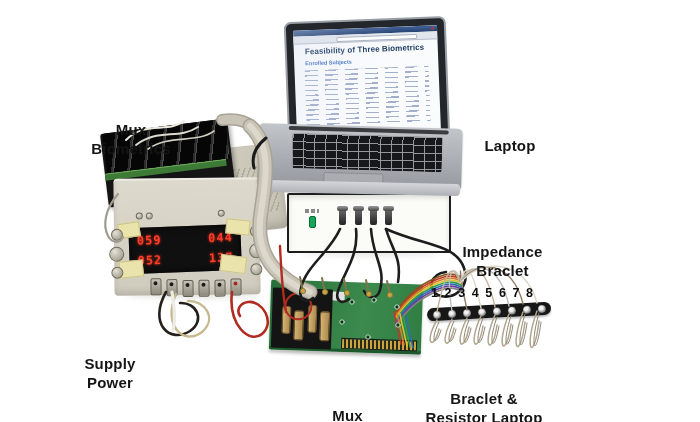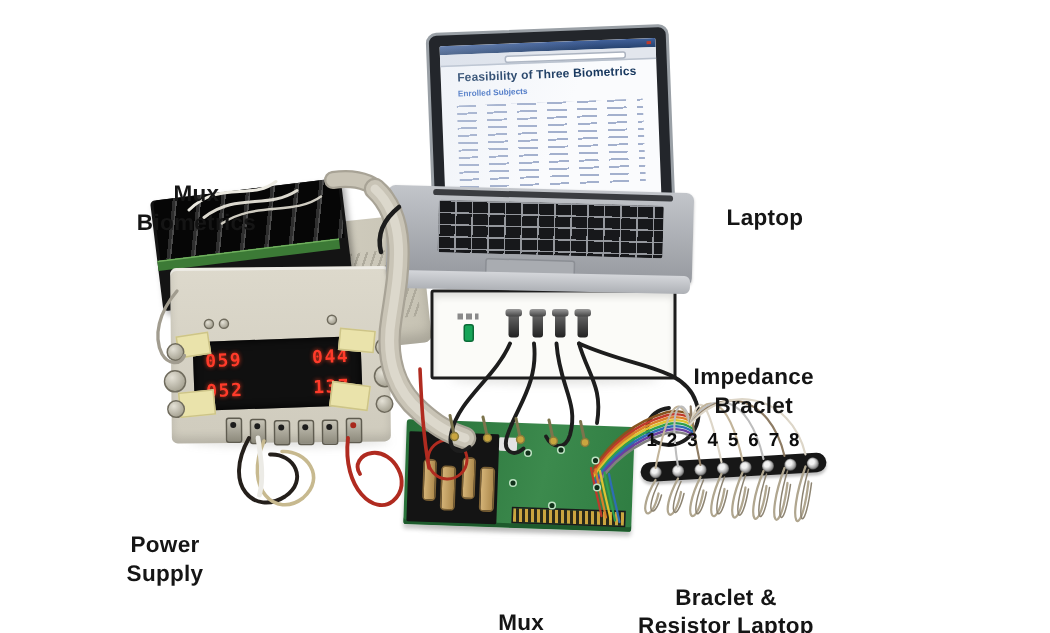--- a/index.html
+++ b/index.html
@@ -356,22 +356,22 @@
     <div>Biometrics</div>
   </div>
   <div class="ann" style="left:470px;top:96px;width:80px;">
     <div>Laptop</div>
   </div>
   <div class="ann" style="left:440px;top:202px;width:125px;">
     <div>Impedance</div>
     <div>Braclet</div>
   </div>
   <div class="ann" style="left:60px;top:314px;width:100px;">
+    <div>Supply</div>
     <div>Power</div>
-    <div>Supply</div>
   </div>
   <div class="ann" style="left:310px;top:366px;width:75px;">
     <div>Mux</div>
   </div>
   <div class="ann" style="left:416px;top:349px;width:136px;">
     <div>Braclet &amp;</div>
     <div>Resistor Laptop</div>
   </div>
 
 </div>

